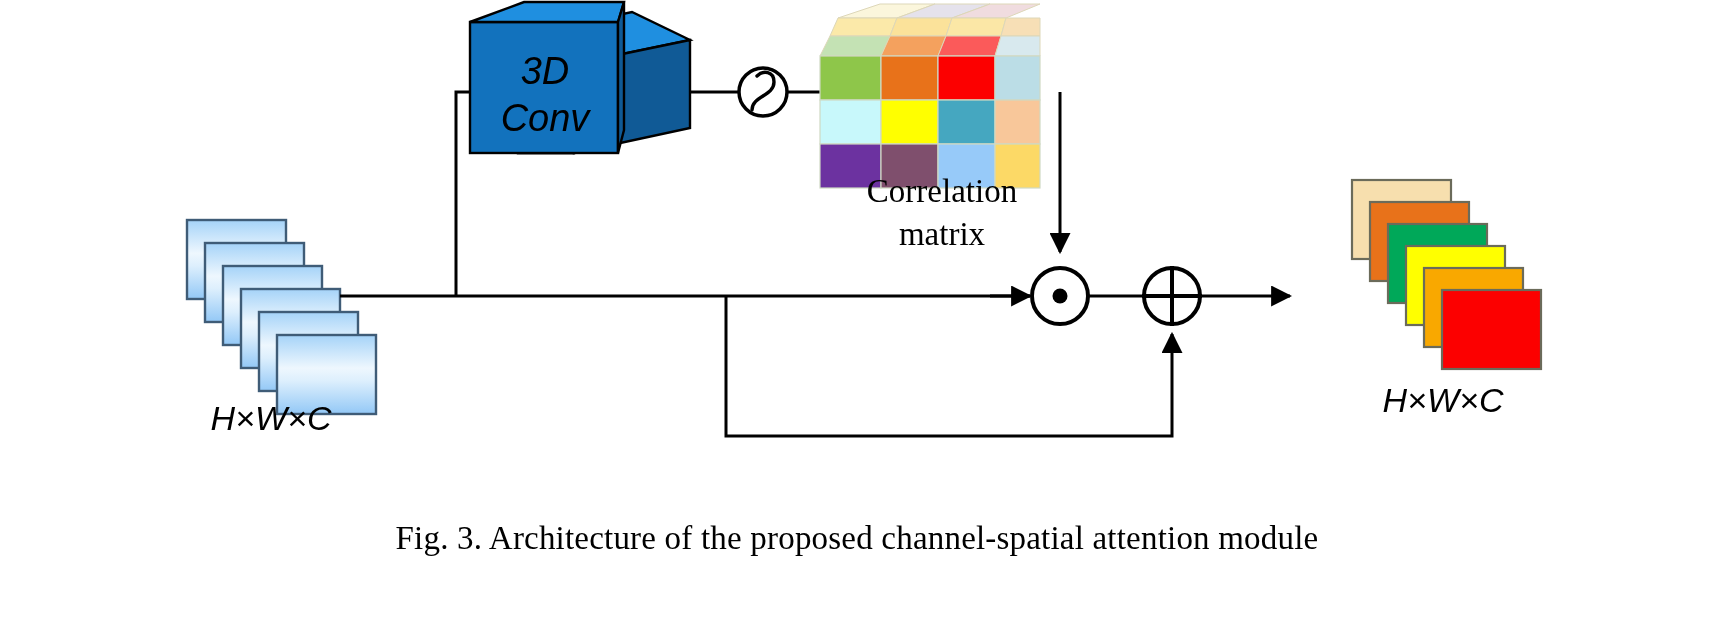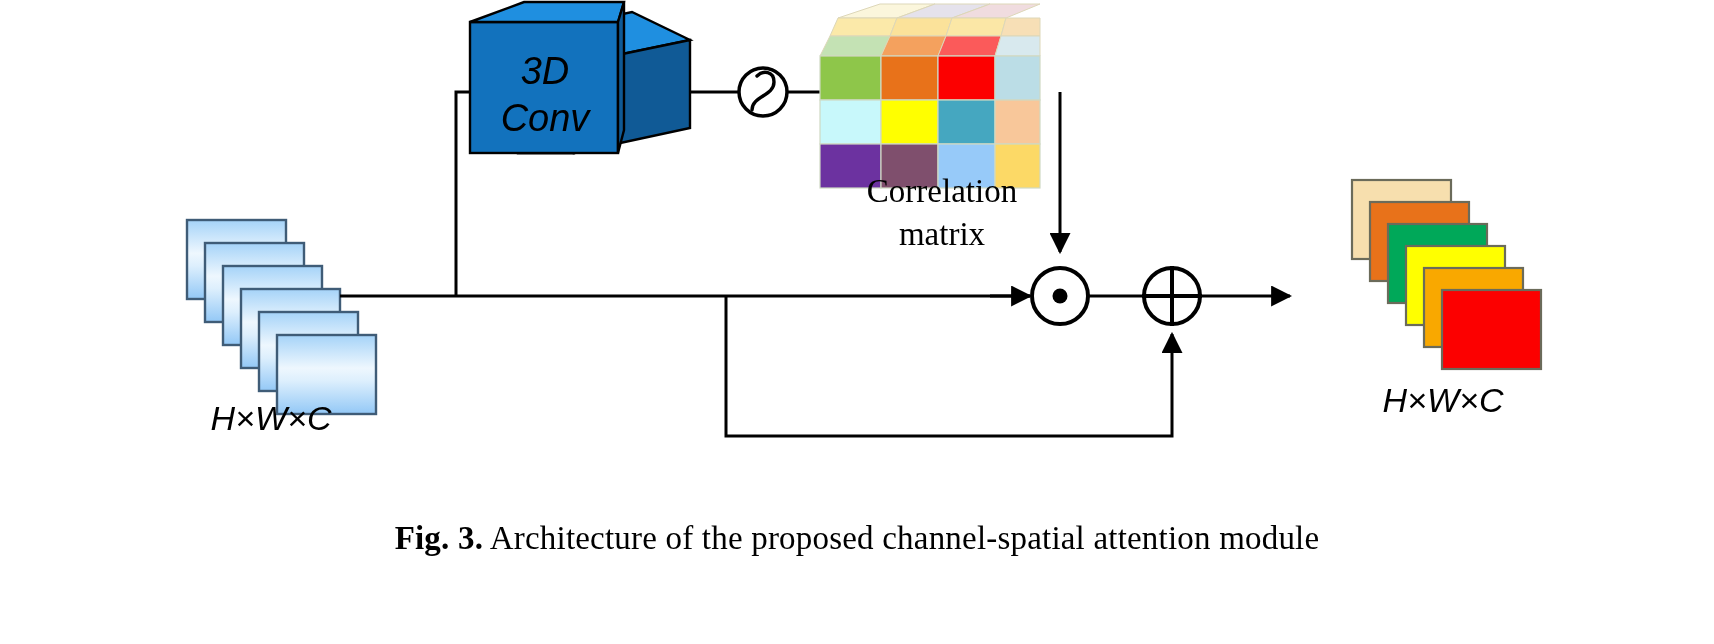--- a/index.html
+++ b/index.html
@@ -34,21 +34,21 @@
     text-align: center;
   }
   .caption {
     font-family: "Liberation Serif", serif;
     font-size: 33px;
     color: #000;
     letter-spacing: 0.2px;
     white-space: nowrap;
   }
   .caption .cap-label {
-    font-weight: bold;
+    font-weight: normal;
   }
   .svg-text-serif {
     font-family: "Liberation Serif", serif;
     fill: #000;
   }
   .svg-text-italic {
     font-family: "Liberation Sans", sans-serif;
     font-style: italic;
     fill: #000;
   }

